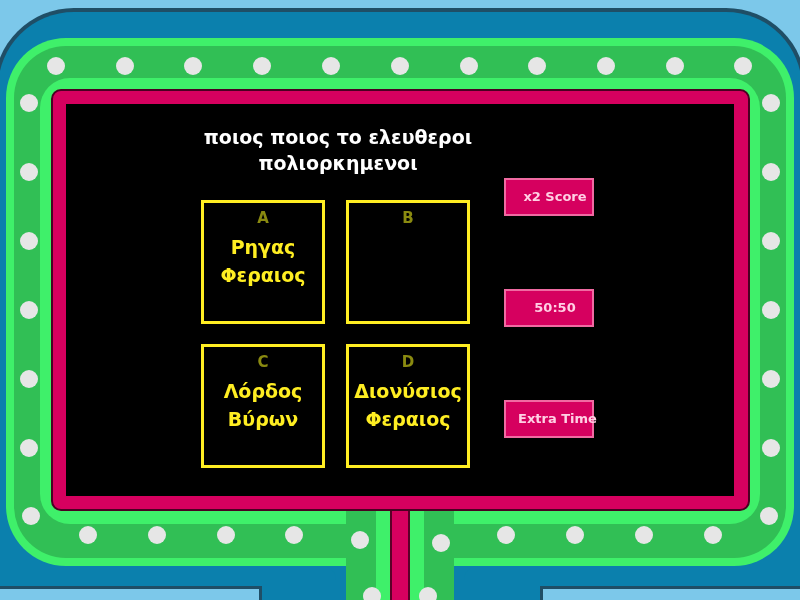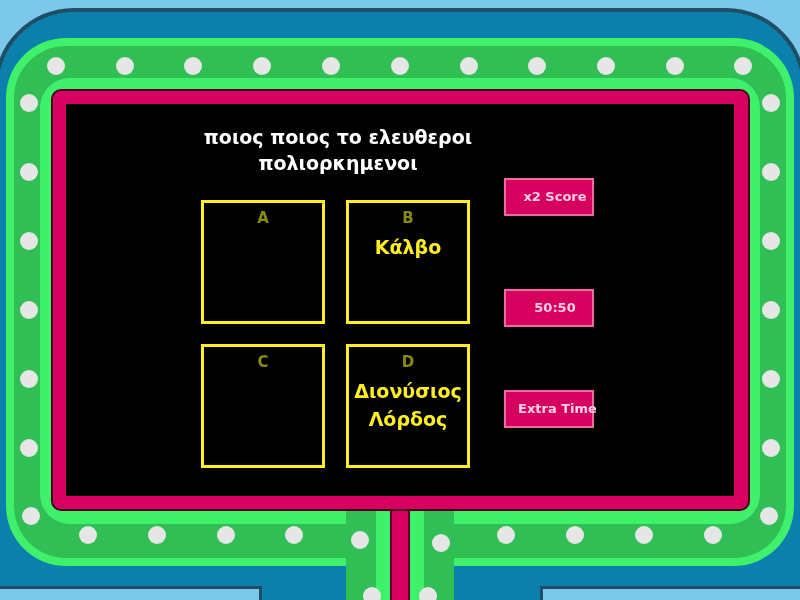--- a/index.html
+++ b/index.html
@@ -117,28 +117,29 @@
   </div>
 
   <div class="abs pink-frame"></div>
   <div class="abs screen"></div>
 </div>
 
 <div class="question">ποιος ποιος το ελευθεροι πολιορκημενοι</div>
 
 <div class="answer" style="left:201px;top:200px">
   <span class="letter">A</span>
+  <span class="text">Ρηγας Φεραιος</span>
 </div>
 <div class="answer" style="left:346px;top:200px">
   <span class="letter">B</span>
-  <span class="text">Κάλβο</span>
 </div>
 <div class="answer" style="left:201px;top:344px">
   <span class="letter">C</span>
+  <span class="text">Λόρδος Βύρων</span>
 </div>
 <div class="answer" style="left:346px;top:344px">
   <span class="letter">D</span>
-  <span class="text">Διονύσιος Λόρδος</span>
+  <span class="text">Διονύσιος Φεραιος</span>
 </div>
 
 <div class="powerup" style="top:178px">x2 Score</div>
 <div class="powerup" style="top:289px">50:50</div>
-<div class="powerup" style="top:390px">Extra Time</div>
+<div class="powerup" style="top:400px">Extra Time</div>
 
 </body></html>

